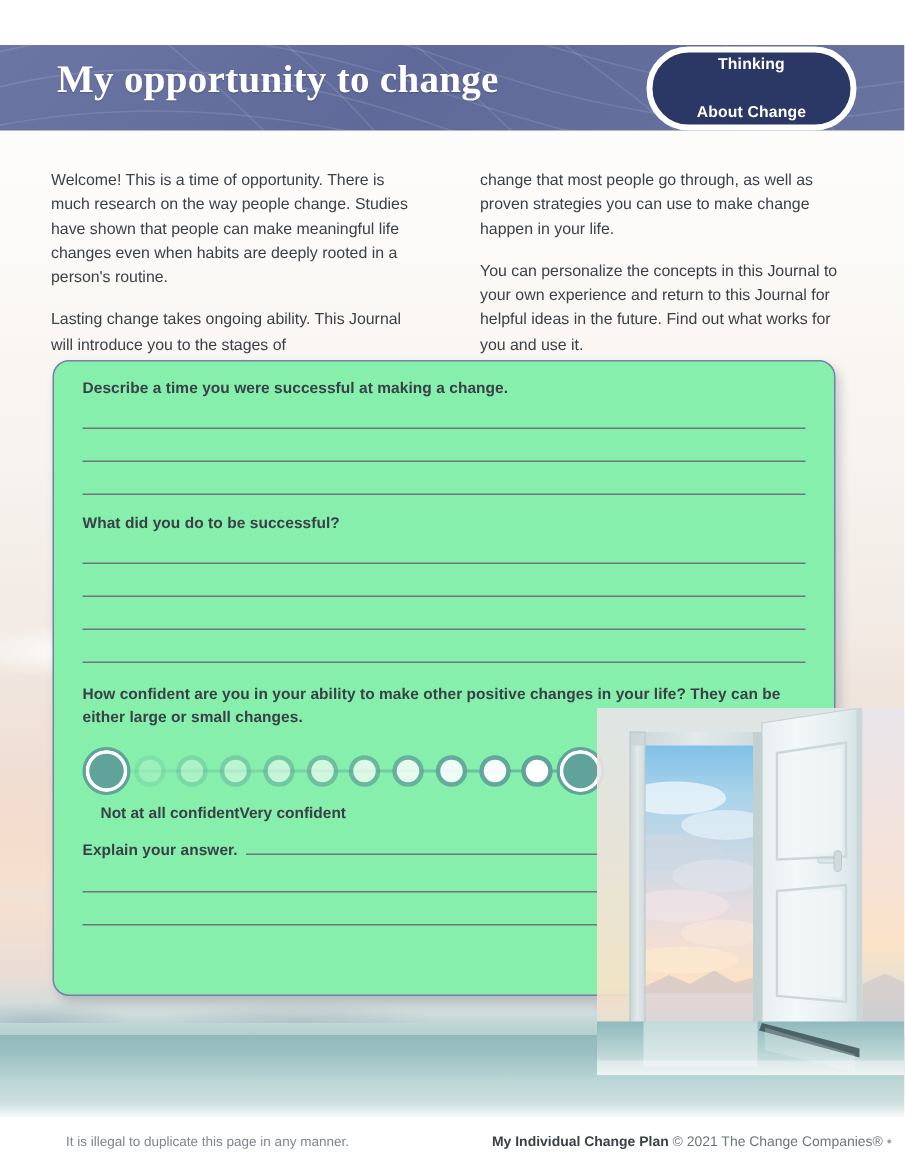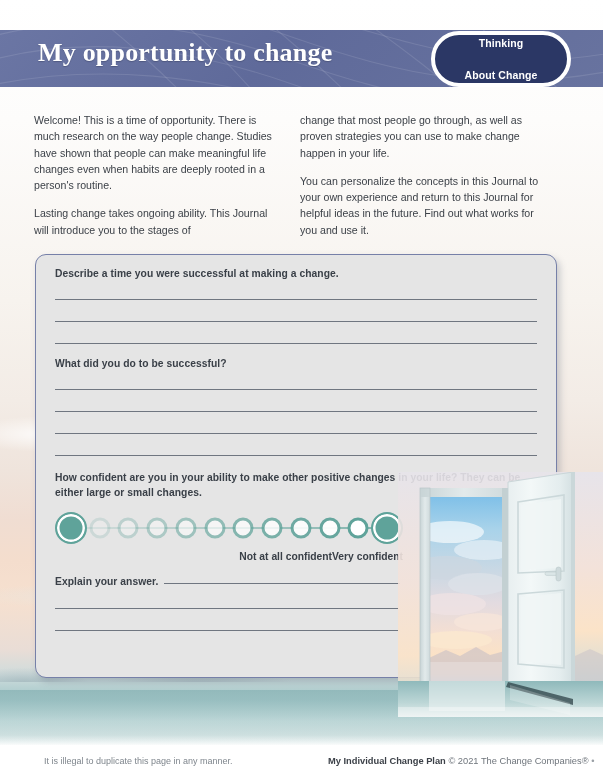--- a/index.html
+++ b/index.html
@@ -128,39 +128,39 @@
     text-align: center;
   }
 
   
   .intro {
     position: absolute;
     left: 34px;
     top: 112px;
     width: 537px;
     display: flex;
-    gap: 20px;
+    gap: 40px;
     z-index: 3;
   }
   .intro-col { width: 246px; }
   .intro-col p {
     font-size: 10.6px;
     line-height: 16.3px;
     color: #3c4148;
   }
   .intro-col p + p { margin-top: 12px; }
 
   
   .card {
     position: absolute;
     left: 35px;
-    top: 254px;
+    top: 240px;
     width: 522px;
     height: 424px;
-    background: #e5e5e5;
+    background: #86efac;
     border: 1.4px solid #7680a8;
     border-radius: 11px;
     box-shadow: 3px 4px 7px rgba(80,90,110,.28);
     z-index: 3;
     padding: 13px 19px 0 19px;
   }
 
   .q-label {
     font-size: 10.3px;
     font-weight: 700;
@@ -229,21 +229,21 @@
     height: 32px;
     border: 2.5px solid #5fa39a;
     background: #5fa39a;
     box-shadow: inset 0 0 0 2.5px #ffffff;
   }
 
   .scale-labels {
     position: relative;
     width: 348px;
     display: flex;
-    justify-content: flex-end;
+    justify-content: flex-start;
     margin-top: 7px;
     padding-left: 12px;
   }
   .scale-labels span {
     font-size: 10.3px;
     font-weight: 700;
     color: #3a4048;
   }
 
   

